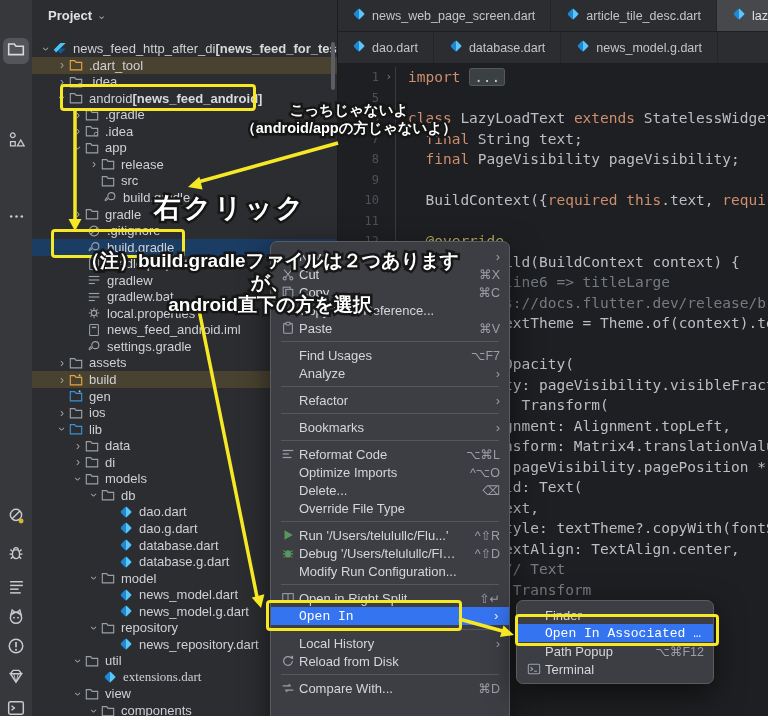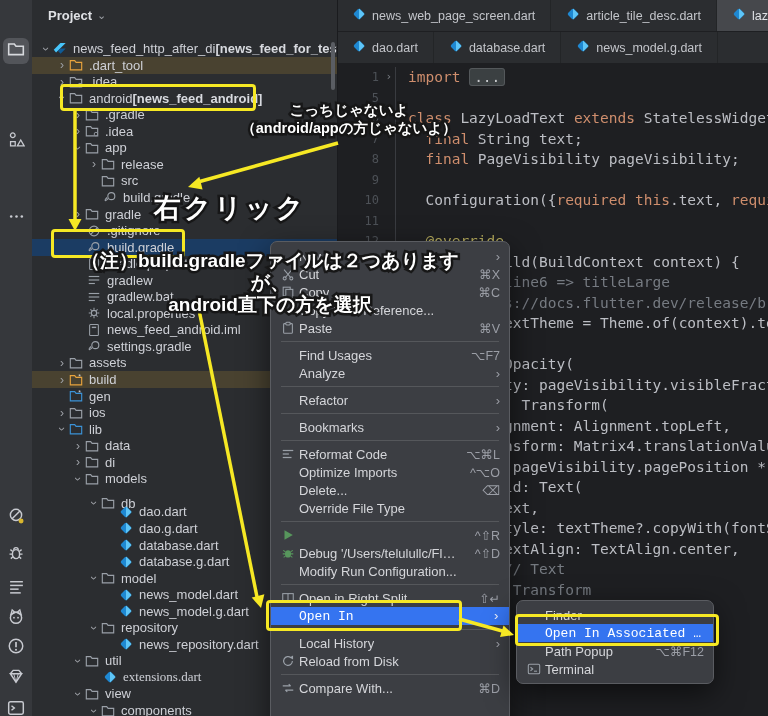--- a/index.html
+++ b/index.html
@@ -387,21 +387,21 @@
         </div>
         <div class="tree-row" style="top: 470.3px; padding-left: 40px;">
           <span class="chev down">›</span>
           <span class="ticon">
             <svg width="14" height="14" viewBox="0 0 16 16" fill="none" xmlns="http://www.w3.org/2000/svg">
               <path d="M1.5 3h5l1.6 2h6.4v8.5h-13z" stroke="#9aa0a8" stroke-width="1.3"></path>
             </svg>
           </span>
           <span>models</span>
         </div>
-        <div class="tree-row" style="top: 486.85px; padding-left: 56px; margin-top: 8px;">
+        <div class="tree-row" style="top: 486.85px; padding-left: 56px;">
           <span class="chev down">›</span>
           <span class="ticon">
             <svg width="14" height="14" viewBox="0 0 16 16" fill="none" xmlns="http://www.w3.org/2000/svg">
               <path d="M1.5 3h5l1.6 2h6.4v8.5h-13z" stroke="#9aa0a8" stroke-width="1.3"></path>
             </svg>
           </span>
           <span>db</span>
         </div>
         <div class="tree-row" style="top: 503.4px; padding-left: 86px;">
           <span class="ticon">
@@ -571,21 +571,21 @@
           <span>news_model.g.dart</span>
         </div>
       </div>
     <div class="code-pane" id="code">
         <div class="codeline"><span class="gut">1<span class="foldmark">›</span></span><span class="txt"><span class="tk-k">import</span><span> </span><span class="tk-f">...</span></span></div>
         <div class="codeline"><span class="gut">5</span><span class="txt">&nbsp;</span></div>
         <div class="codeline"><span class="gut">6</span><span class="txt"><span class="tk-k">class</span><span> LazyLoadText </span><span class="tk-k">extends</span><span> StatelessWidget {</span></span></div>
         <div class="codeline"><span class="gut">7</span><span class="txt"><span>  </span><span class="tk-k">final</span><span> String text;</span></span></div>
         <div class="codeline"><span class="gut">8</span><span class="txt"><span>  </span><span class="tk-k">final</span><span> PageVisibility pageVisibility;</span></span></div>
         <div class="codeline"><span class="gut">9</span><span class="txt">&nbsp;</span></div>
-        <div class="codeline"><span class="gut">10</span><span class="txt"><span>  Configuration({</span><span class="tk-k">required</span><span> </span><span class="tk-k">this</span><span>.text, </span><span class="tk-k">required</span></span></div>
+        <div class="codeline"><span class="gut">10</span><span class="txt"><span>  BuildContext({</span><span class="tk-k">required</span><span> </span><span class="tk-k">this</span><span>.text, </span><span class="tk-k">required</span></span></div>
         <div class="codeline"><span class="gut">11</span><span class="txt">&nbsp;</span></div>
         <div class="codeline"><span class="gut">12</span><span class="txt"><span>  </span><span class="tk-a">@override</span></span></div>
         <div class="codeline"><span class="gut">13</span><span class="txt"><span>  Widget build(BuildContext context) {</span></span></div>
         <div class="codeline"><span class="gut">14</span><span class="txt"><span class="tk-c">    // headline6 =&gt; titleLarge</span></span></div>
         <div class="codeline"><span class="gut">15</span><span class="txt"><span class="tk-c">    // https://docs.flutter.dev/release/breaking-changes</span></span></div>
         <div class="codeline"><span class="gut">16</span><span class="txt"><span>    </span><span class="tk-k">final</span><span> textTheme = Theme.of(context).textTheme;</span></span></div>
         <div class="codeline"><span class="gut">17</span><span class="txt">&nbsp;</span></div>
         <div class="codeline"><span class="gut">18</span><span class="txt"><span>    </span><span class="tk-k">return</span><span> Opacity(</span></span></div>
         <div class="codeline"><span class="gut">19</span><span class="txt"><span>      opacity: pageVisibility.visibleFraction,</span></span></div>
         <div class="codeline"><span class="gut">20</span><span class="txt"><span>      child: Transform(</span></span></div>
@@ -692,20 +692,21 @@
         <span class="micon"></span>
         <span class="mlabel">Override File Type</span>
       </div>
       <div class="msep"></div>
       <div class="mitem">
         <span class="micon">
           <svg width="14" height="14" viewBox="0 0 16 16" fill="none" xmlns="http://www.w3.org/2000/svg">
             <polygon points="4,2.5 13.5,8 4,13.5" fill="#57965c"></polygon>
           </svg>
         </span>
+        <span class="mlabel">Run '/Users/telulullc/Flu...'</span>
         <span class="msc">^⇧R</span>
       </div>
       <div class="mitem">
         <span class="micon">
           <svg width="14" height="14" viewBox="0 0 16 16" fill="none" xmlns="http://www.w3.org/2000/svg">
             <ellipse cx="8" cy="9" rx="3.5" ry="4.2" fill="#57965c"></ellipse>
             <path d="M5 6.5 2.5 5M11 6.5 13.5 5M4.5 9H2M11.5 9H14M5 11.5 3 13M11 11.5 13 13" stroke="#57965c" stroke-width="1.2"></path>
           </svg>
         </span>
         <span class="mlabel">Debug '/Users/telulullc/Flu...'</span>

